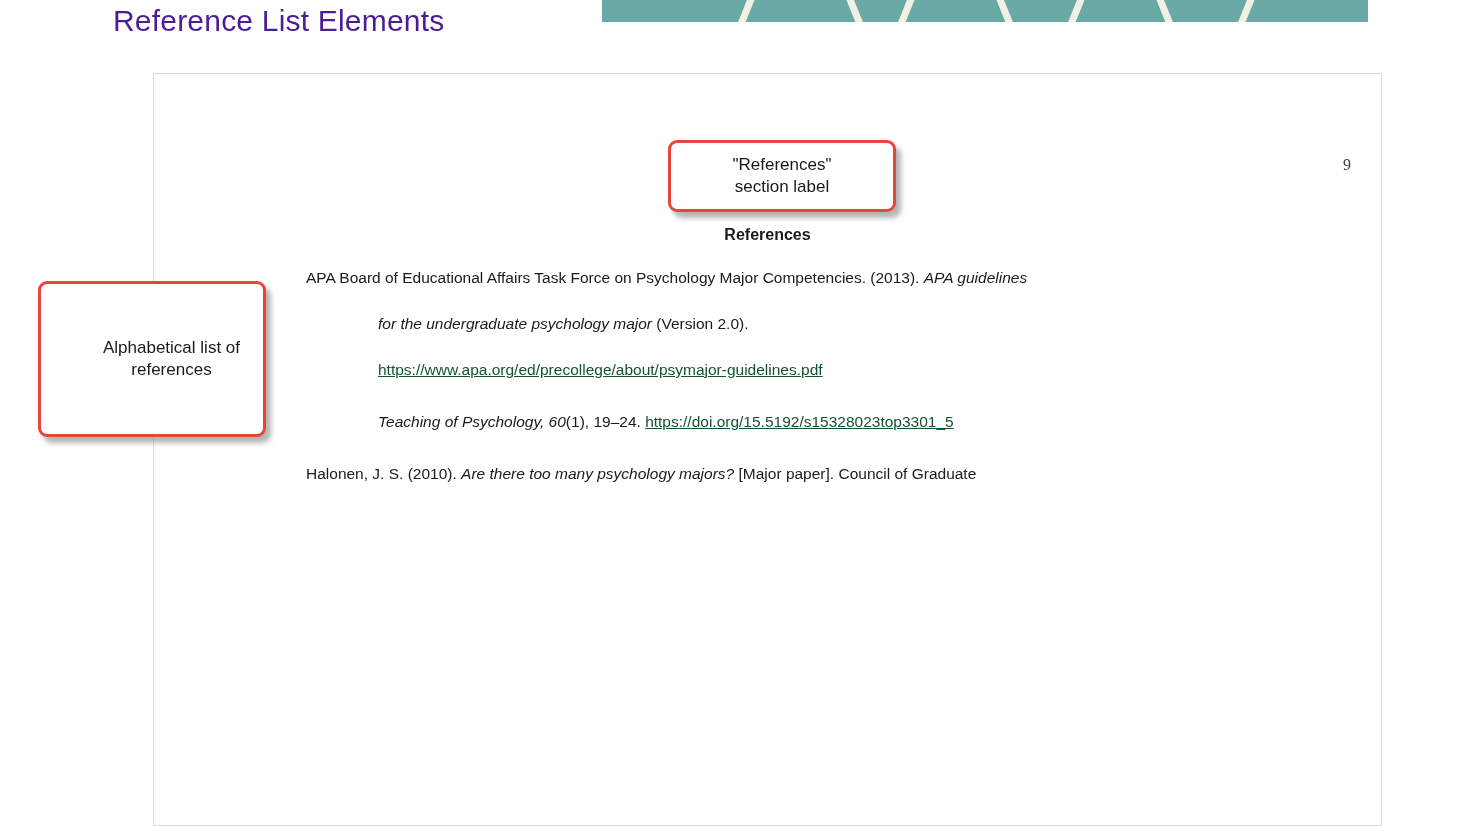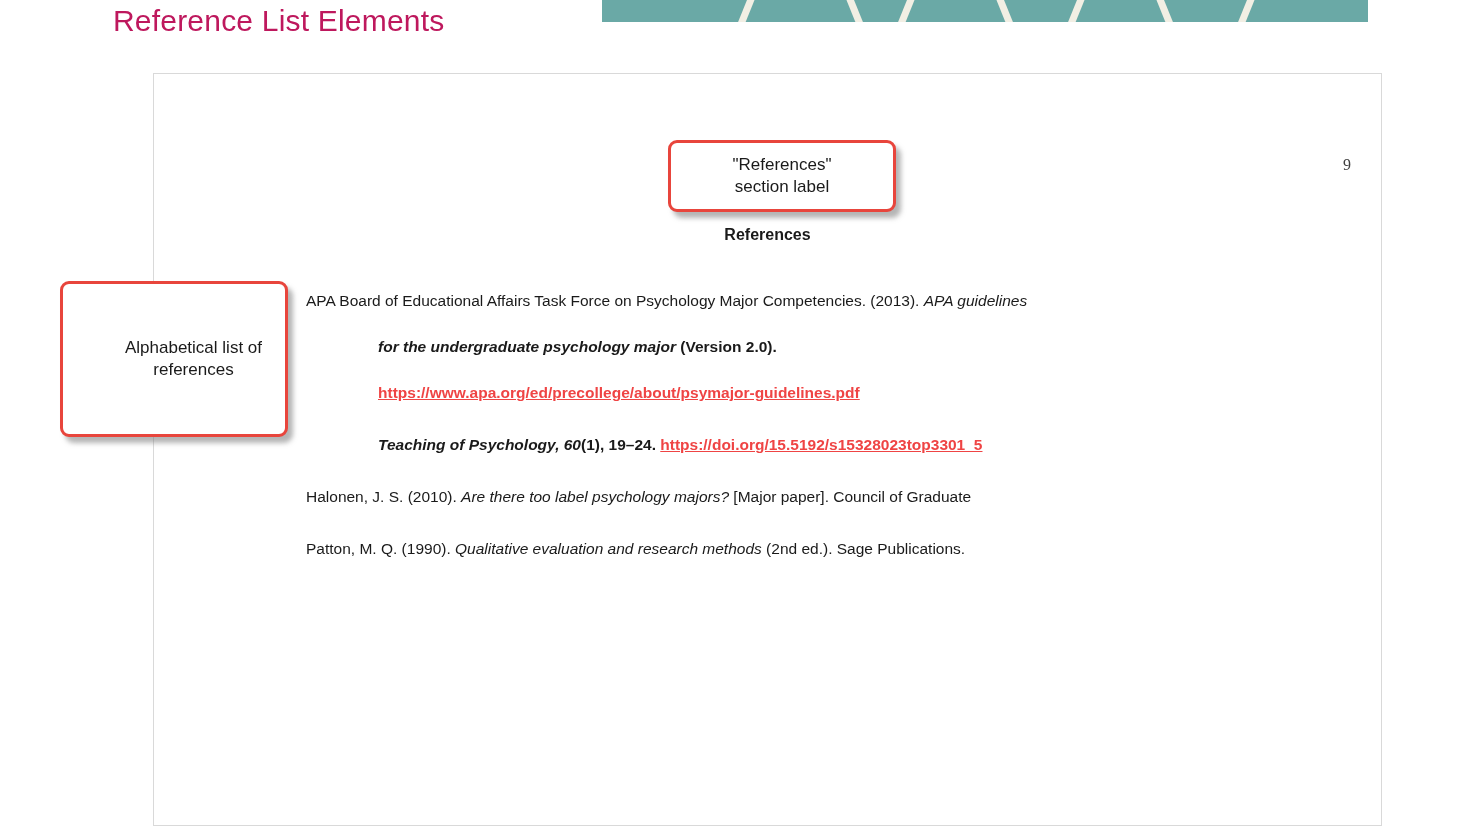--- a/index.html
+++ b/index.html
@@ -41,21 +41,21 @@
   .banner .s6 { left: 560px; transform: rotate(-22deg); }
   .banner .s7 { left: 640px; transform: rotate(22deg); }
 
   
   .slide-title {
     position: absolute;
     left: 113px;
     top: 0px;
     font-size: 30px;
     line-height: 42px;
-    color: #be185d;
+    color: #4c1d95;
     font-family: "Liberation Sans", sans-serif;
     letter-spacing: 0.2px;
     white-space: nowrap;
   }
 
   
   .doc-page {
     position: absolute;
     left: 153px;
     top: 73px;
@@ -83,40 +83,39 @@
     font-family: "Liberation Sans", sans-serif;
     font-weight: bold;
     font-size: 16px;
     color: #1a1a1a;
   }
 
   
   .ref-list {
     position: absolute;
     left: 152px;
-    top: 204px;
+    top: 181px;
     width: 960px;
     font-family: "Liberation Sans", sans-serif;
     font-size: 15.5px;
     color: #1a1a1a;
   }
   .ref-entry {
     margin-bottom: 6px;
   }
   .ref-line {
     line-height: 46px;
     white-space: nowrap;
   }
   .ref-line.indent {
     padding-left: 72px;
-    font-weight: bold;
   }
   .it { font-style: italic; }
   .lnk {
-    color: #ef4444;
+    color: #14532d;
     text-decoration: underline;
   }
 
   
   .callout {
     position: absolute;
     background: #ffffff;
     border: 3px solid #e8453c;
     border-radius: 9px;
     box-shadow: 5px 6px 5px rgba(120,120,120,0.55);
@@ -130,21 +129,21 @@
     color: #1a1a1a;
     box-sizing: border-box;
   }
   .callout-refs {
     left: 668px;
     top: 140px;
     width: 228px;
     height: 72px;
   }
   .callout-alpha {
-    left: 60px;
+    left: 38px;
     top: 281px;
     width: 228px;
     height: 156px;
     padding-left: 39px;
   }
 </style>
 </head>
 <body>
 
 <div class="banner">
@@ -165,24 +164,21 @@
   <div class="ref-list">
       <div class="ref-entry">
         <div class="ref-line"><span>APA Board of Educational Affairs Task Force on Psychology Major Competencies. (2013). </span><span class="it">APA guidelines</span></div>
         <div class="ref-line indent"><span class="it">for the undergraduate psychology major</span><span> (Version 2.0).</span></div>
         <div class="ref-line indent"><span class="lnk">https://www.apa.org/ed/precollege/about/psymajor-guidelines.pdf</span></div>
       </div>
       <div class="ref-entry">
         <div class="ref-line indent"><span class="it">Teaching of Psychology, 60</span><span>(1), 19–24. </span><span class="lnk">https://doi.org/15.5192/s15328023top3301_5</span></div>
       </div>
       <div class="ref-entry">
-        <div class="ref-line"><span>Halonen, J. S. (2010). </span><span class="it">Are there too label psychology majors?</span><span> [Major paper]. Council of Graduate</span></div>
-      </div>
-      <div class="ref-entry">
-        <div class="ref-line"><span>Patton, M. Q. (1990). </span><span class="it">Qualitative evaluation and research methods</span><span> (2nd ed.). Sage Publications.</span></div>
+        <div class="ref-line"><span>Halonen, J. S. (2010). </span><span class="it">Are there too many psychology majors?</span><span> [Major paper]. Council of Graduate</span></div>
       </div>
     </div>
 </div>
 
 <div class="callout callout-refs">
   <span style="white-space:pre-line">"References"
 section label</span>
 </div>
 <div class="callout callout-alpha">
   <span style="white-space:pre-line">Alphabetical list of

